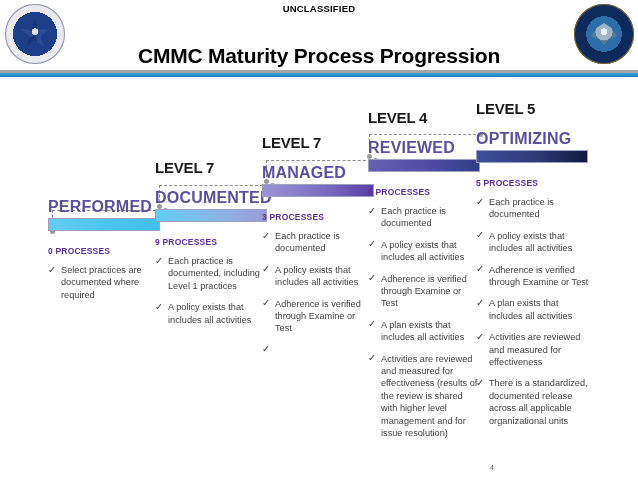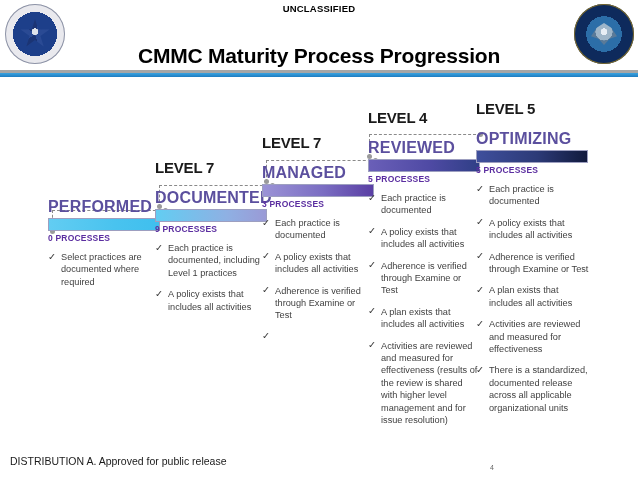--- a/index.html
+++ b/index.html
@@ -99,21 +99,21 @@
     border: 1px solid #9d9fc0;
   }
   .b1 { background: linear-gradient(90deg,#62cdf2 0%, #49c3ef 60%, #3fbfee 100%); }
   .b2 { background: linear-gradient(90deg,#62cdf2 0%, #8fb0e3 65%, #9a9ad6 100%); }
   .b3 { background: linear-gradient(90deg,#9b93d6 0%, #7a6dc2 55%, #5a3fa4 100%); }
   .b4 { background: linear-gradient(90deg,#6a5fb8 0%, #4f4aa4 55%, #2f3f86 100%); }
   .b5 { background: linear-gradient(90deg,#3f4f9c 0%, #2c3a77 55%, #111a3d 100%); }
 
   .proc {
     font-size: 8.5px; font-weight: bold; color: #5b2ea0;
-    letter-spacing: 0.2px; margin-top: 2px; white-space: nowrap;
+    letter-spacing: 0.2px; margin-top: 15px; white-space: nowrap;
   }
 
   .bullets { margin-top: 8px; }
   .bullet {
     position: relative;
     font-size: 9.2px; line-height: 12.4px;
     color: #3f3f3f;
     padding-left: 13px;
     margin-bottom: 9px;
   }
@@ -296,16 +296,15 @@
         </div>
         <div class="bullet">
           <span class="tick">✓</span>
           <span>There is a standardized, documented release across all applicable organizational units</span>
         </div>
       </div>
     </div>
 
   </div>
 
-  <div class="footer-text">DISTRIBUTION A.  Approved for public release</div>
   <div class="page-num">4</div>
 
 </div>
 
 </body></html>

